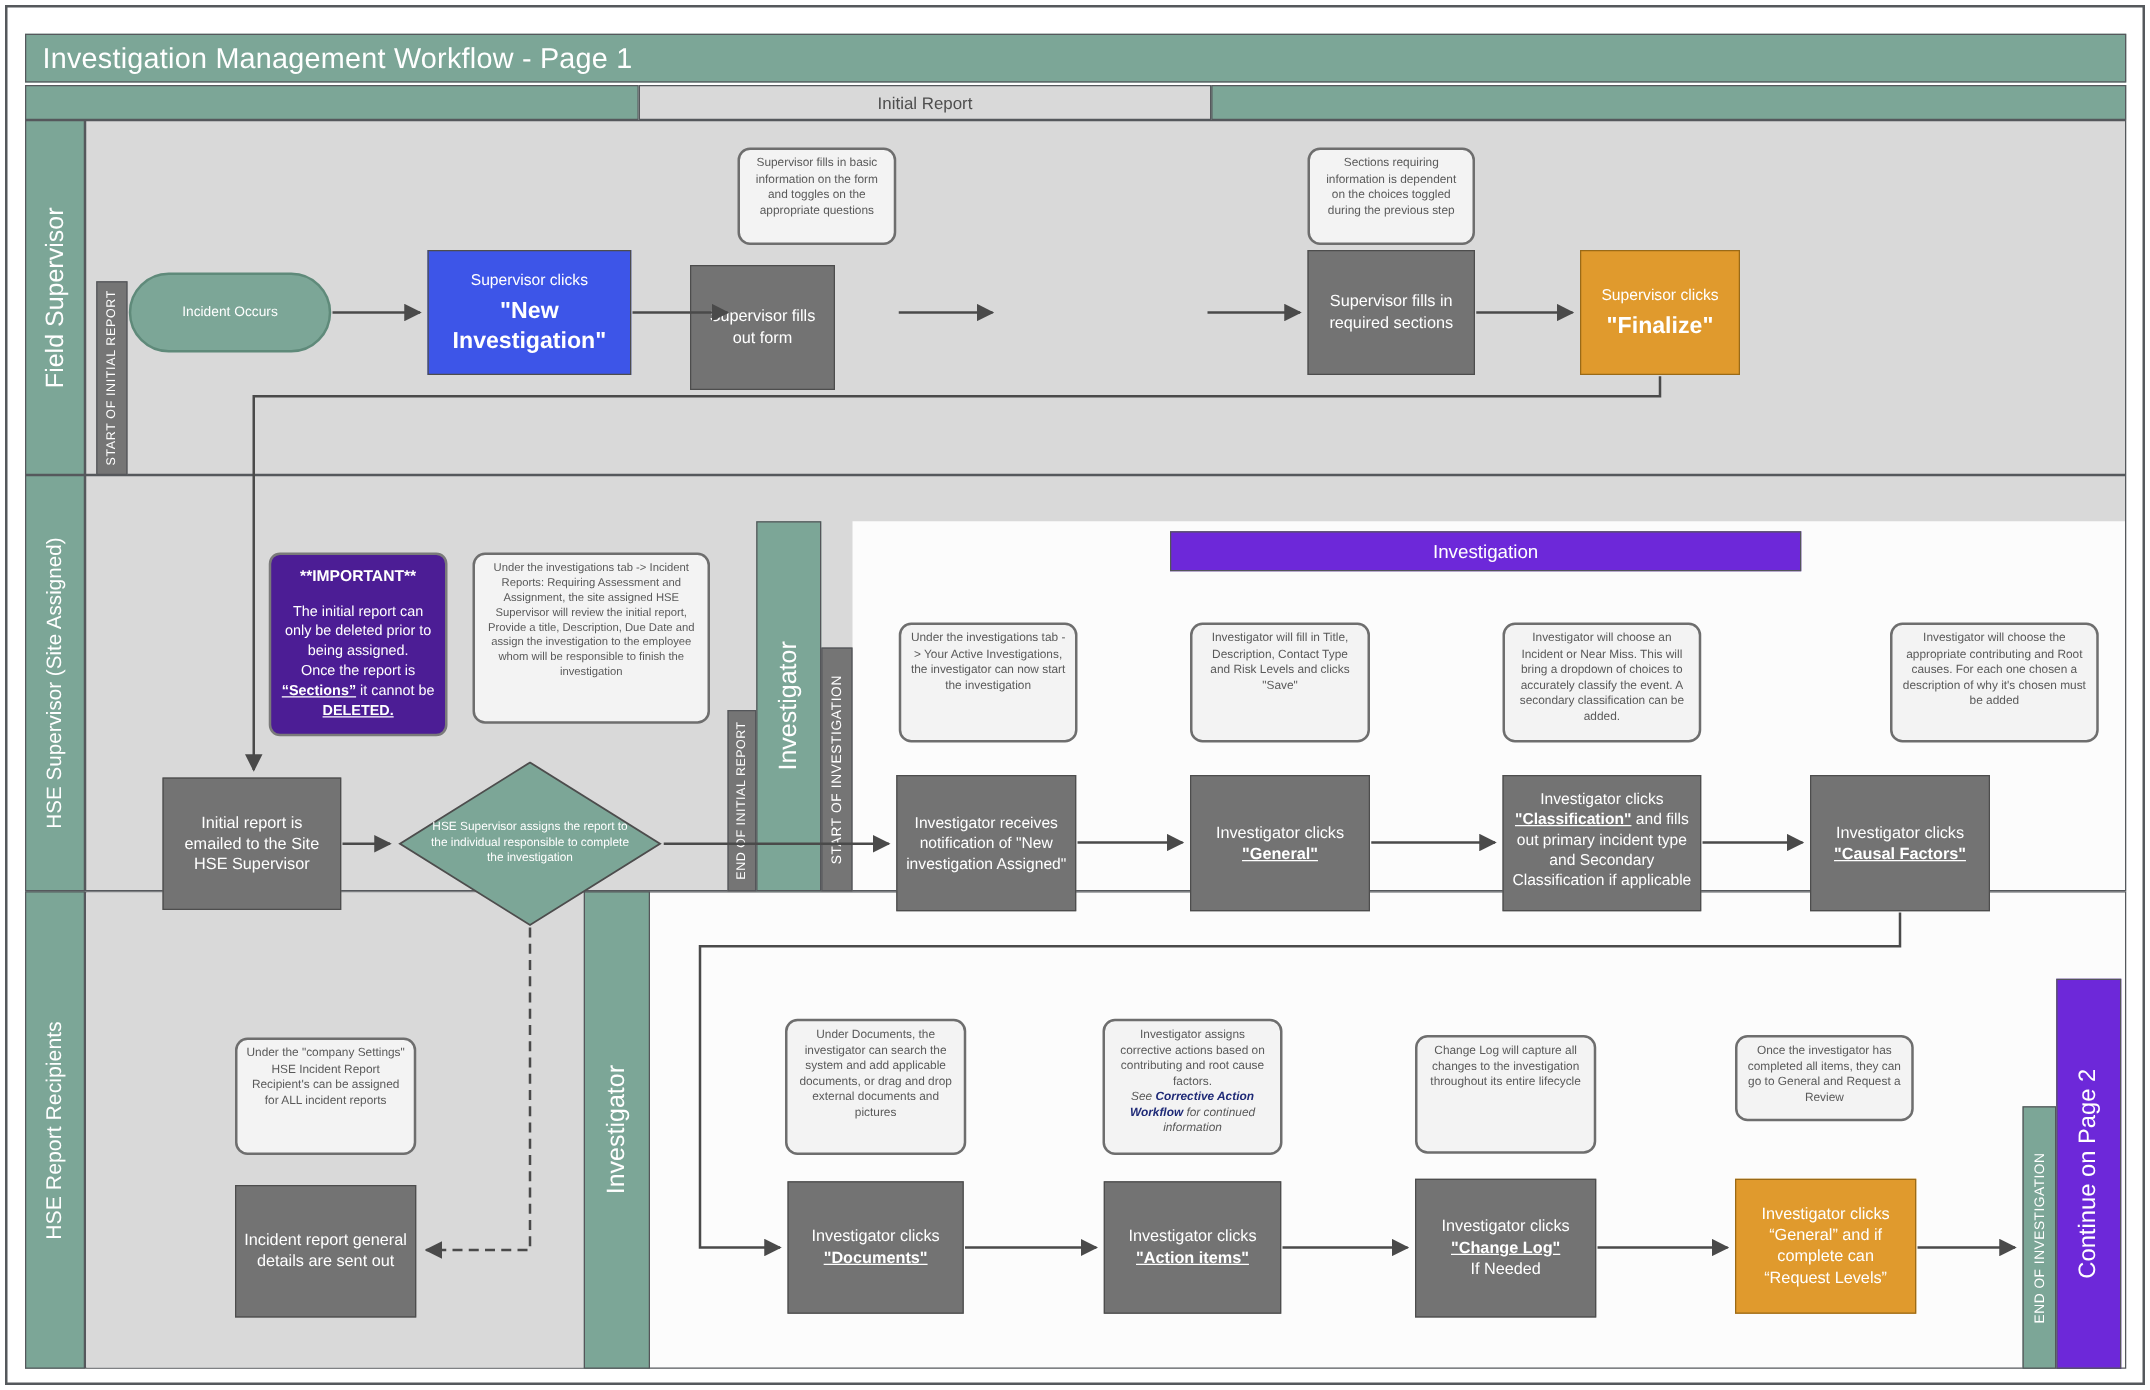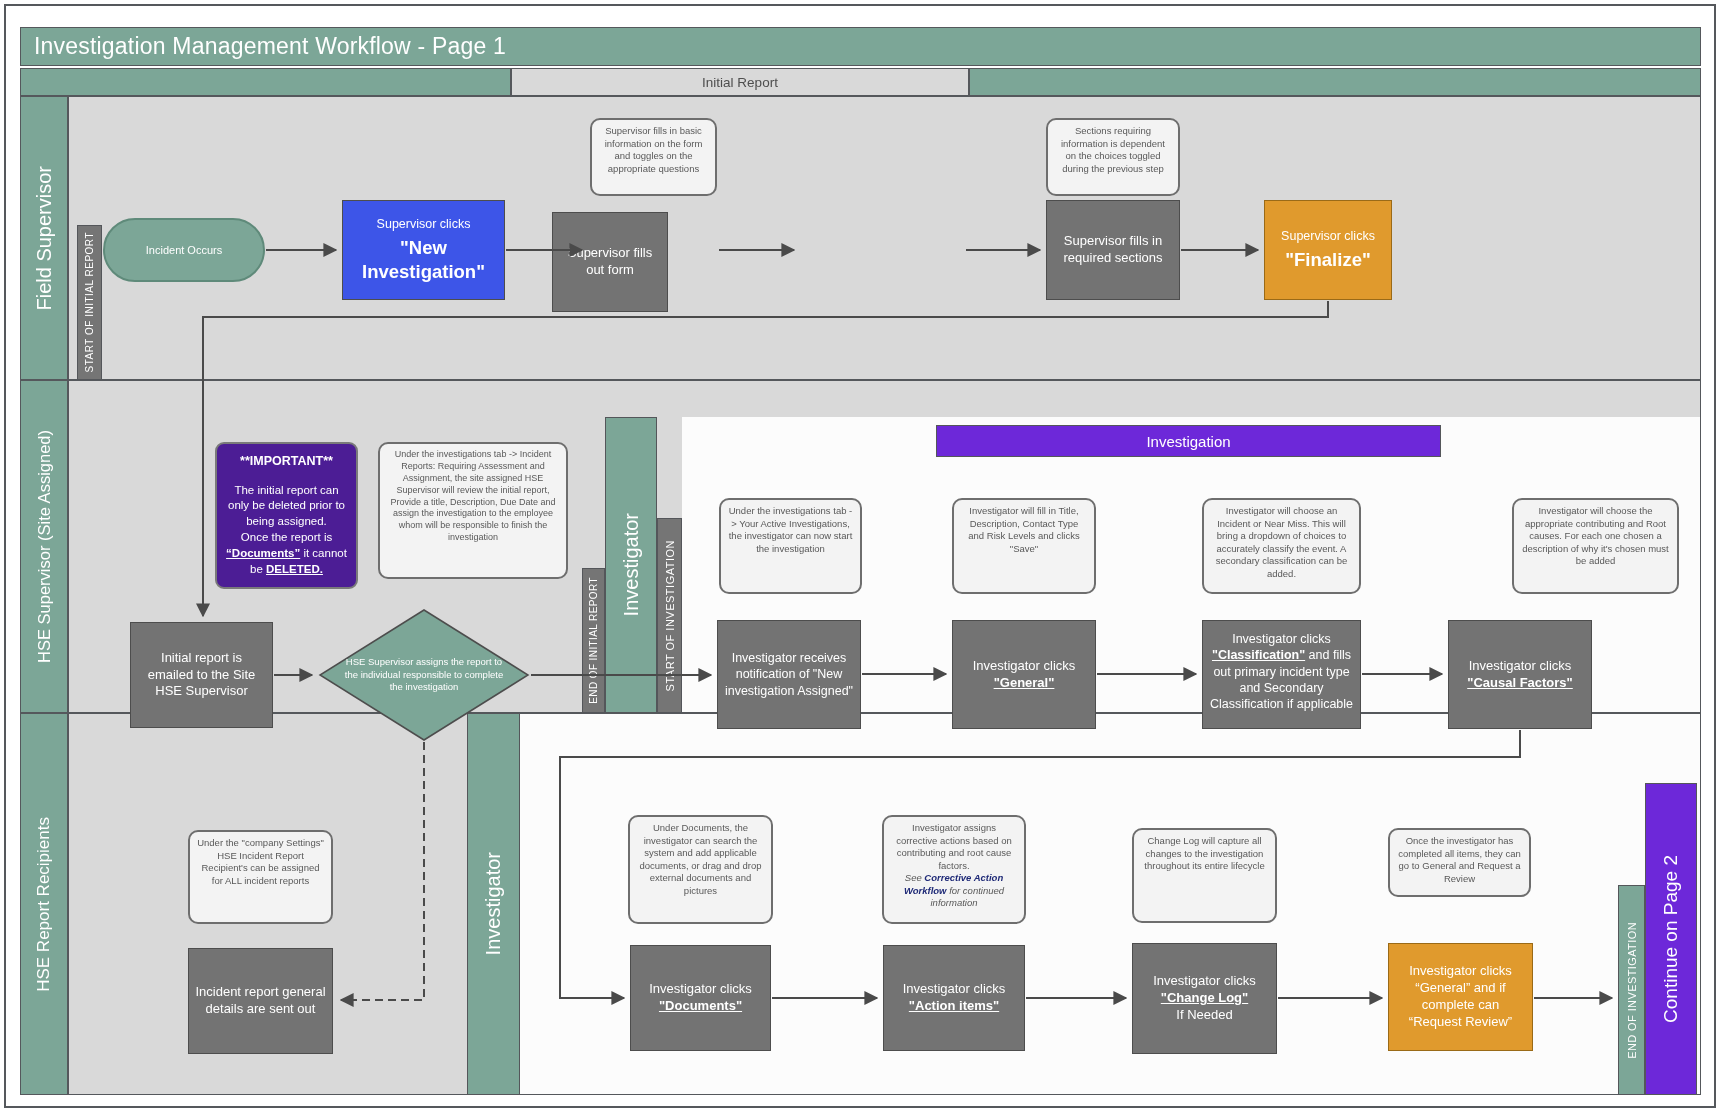--- a/index.html
+++ b/index.html
@@ -124,21 +124,21 @@
   <div class="abs proc orange" style="left:1264px;top:200px;width:128px;height:100px;">
     <div>Supervisor clicks</div>
     <div class="big">"Finalize"</div>
   </div>
 
   <div class="abs redbox" style="left:215px;top:442px;width:143px;height:147px;">
     <div class="h">**IMPORTANT**</div>
     <div>The initial report can only be deleted prior to being assigned.</div>
     <div>
       <span>Once the report is</span>
-      <span class="u">“Documents”</span>
+      <span class="u">“Sections”</span>
       <span>it cannot be</span>
       <span class="u">DELETED.</span>
     </div>
   </div>
   <div class="abs note" style="left:378px;top:442px;width:190px;height:137px;font-size:9px;">
     <span>Under the investigations tab -&gt; Incident Reports: Requiring Assessment and Assignment, the site assigned HSE Supervisor will review the initial report, Provide a title, Description, Due Date and assign the investigation to the employee whom will be responsible to finish the investigation</span>
   </div>
   <div class="abs proc" style="left:130px;top:622px;width:143px;height:106px;font-size:13px;">
     <span>Initial report is emailed to the Site HSE Supervisor</span>
   </div>
@@ -213,21 +213,21 @@
   <div class="abs proc" style="left:1132px;top:943px;width:145px;height:111px;font-size:13px;">
     <div>Investigator clicks</div>
     <div class="u">"Change Log"</div>
     <div>If Needed</div>
   </div>
 
   <div class="abs note" style="left:1388px;top:828px;width:143px;height:69px;">
     <span>Once the investigator has completed all items, they can go to General and Request a Review</span>
   </div>
   <div class="abs proc orange" style="left:1388px;top:943px;width:145px;height:108px;font-size:13px;">
-    <span>Investigator clicks “General” and if complete can “Request Review”</span>
+    <span>Investigator clicks “General” and if complete can “Request Levels”</span>
   </div>
 
   <svg class="conn" width="1720" height="1112" viewBox="0 0 1720 1112">
     <defs>
       <marker id="arw" viewBox="0 0 10 10" refX="9" refY="5" markerWidth="7" markerHeight="7" orient="auto-start-reverse">
         <path d="M0,0 L10,5 L0,10 z" fill="#4A4A4A"></path>
       </marker>
     </defs>
     <g stroke="#4A4A4A" stroke-width="2" fill="none">
       <path d="M266,250 H336" marker-end="url(#arw)"></path>

